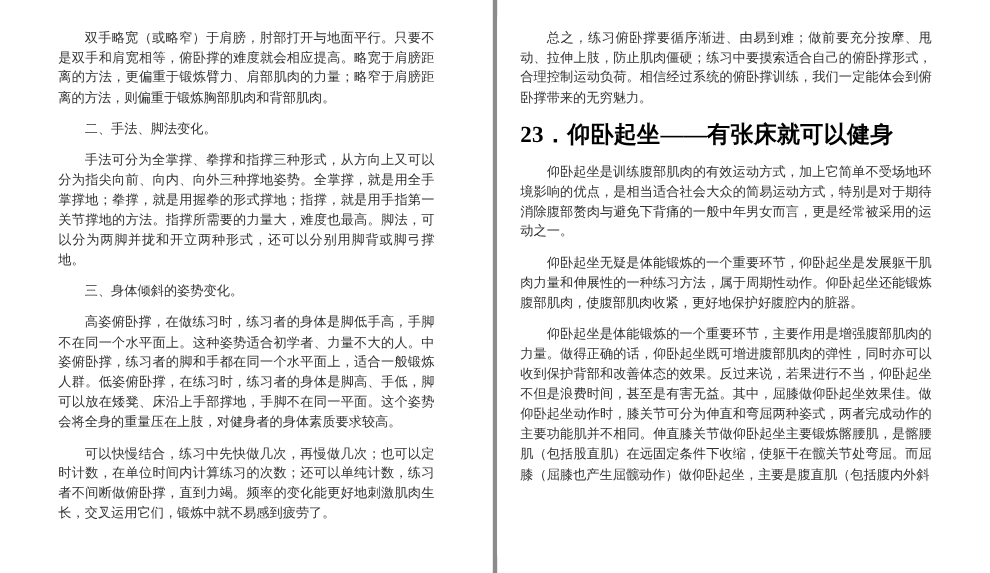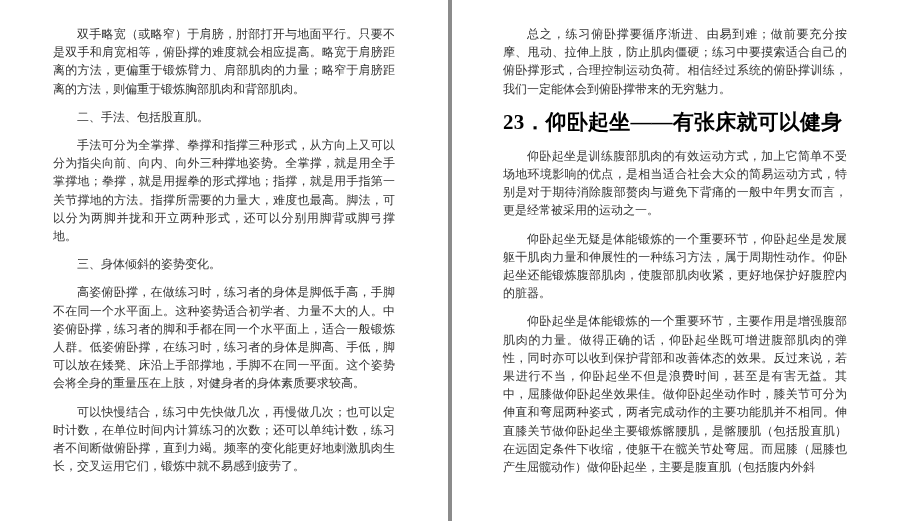--- a/index.html
+++ b/index.html
@@ -35,21 +35,21 @@
       border-radius: 19px;
     }
     .page-left {
       left: 0;
       width: 448px;
       padding: 25px 53px 0 53px;
     }
     .page-right {
       left: 452px;
       width: 448px;
-      padding: 25px 53px 0 51px;
+      padding: 25px 53px 0 21px;
     }
     .page p {
       margin: 0 0 10px 0;
       font-size: 12px;
       line-height: 18.2px;
       text-align: justify;
       text-indent: 2em;
       letter-spacing: 0px;
       color: #333333;
     }
@@ -64,21 +64,21 @@
       font-family: "Liberation Serif", "DejaVu Serif", serif;
     }
   </style>
 </head>
 <body>
 
 <div class="reader">
 
   <div class="page page-left">
     <p>双手略宽（或略窄）于肩膀，肘部打开与地面平行。只要不是双手和肩宽相等，俯卧撑的难度就会相应提高。略宽于肩膀距离的方法，更偏重于锻炼臂力、肩部肌肉的力量；略窄于肩膀距离的方法，则偏重于锻炼胸部肌肉和背部肌肉。</p>
-    <p>二、手法、包括股直肌。</p>
+    <p>二、手法、脚法变化。</p>
     <p>手法可分为全掌撑、拳撑和指撑三种形式，从方向上又可以分为指尖向前、向内、向外三种撑地姿势。全掌撑，就是用全手掌撑地；拳撑，就是用握拳的形式撑地；指撑，就是用手指第一关节撑地的方法。指撑所需要的力量大，难度也最高。脚法，可以分为两脚并拢和开立两种形式，还可以分别用脚背或脚弓撑地。</p>
     <p>三、身体倾斜的姿势变化。</p>
     <p>高姿俯卧撑，在做练习时，练习者的身体是脚低手高，手脚不在同一个水平面上。这种姿势适合初学者、力量不大的人。中姿俯卧撑，练习者的脚和手都在同一个水平面上，适合一般锻炼人群。低姿俯卧撑，在练习时，练习者的身体是脚高、手低，脚可以放在矮凳、床沿上手部撑地，手脚不在同一平面。这个姿势会将全身的重量压在上肢，对健身者的身体素质要求较高。</p>
     <p>可以快慢结合，练习中先快做几次，再慢做几次；也可以定时计数，在单位时间内计算练习的次数；还可以单纯计数，练习者不间断做俯卧撑，直到力竭。频率的变化能更好地刺激肌肉生长，交叉运用它们，锻炼中就不易感到疲劳了。</p>
   </div>
 
   <div class="gutter"></div>
 
   <div class="page page-right">
     <p>总之，练习俯卧撑要循序渐进、由易到难；做前要充分按摩、甩动、拉伸上肢，防止肌肉僵硬；练习中要摸索适合自己的俯卧撑形式，合理控制运动负荷。相信经过系统的俯卧撑训练，我们一定能体会到俯卧撑带来的无穷魅力。</p>

